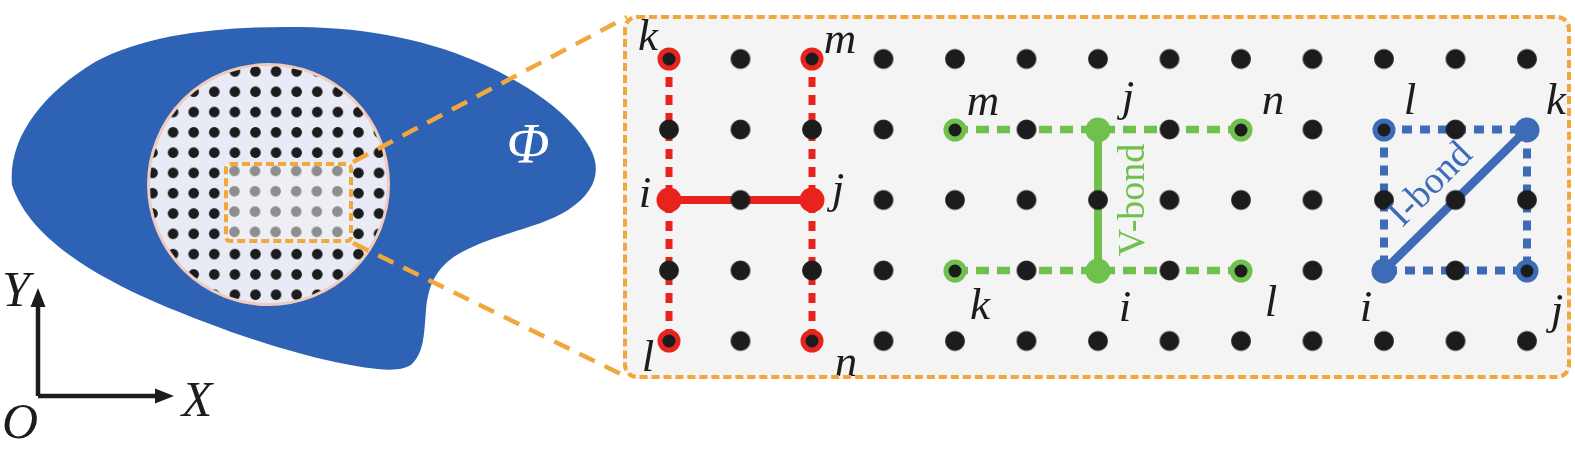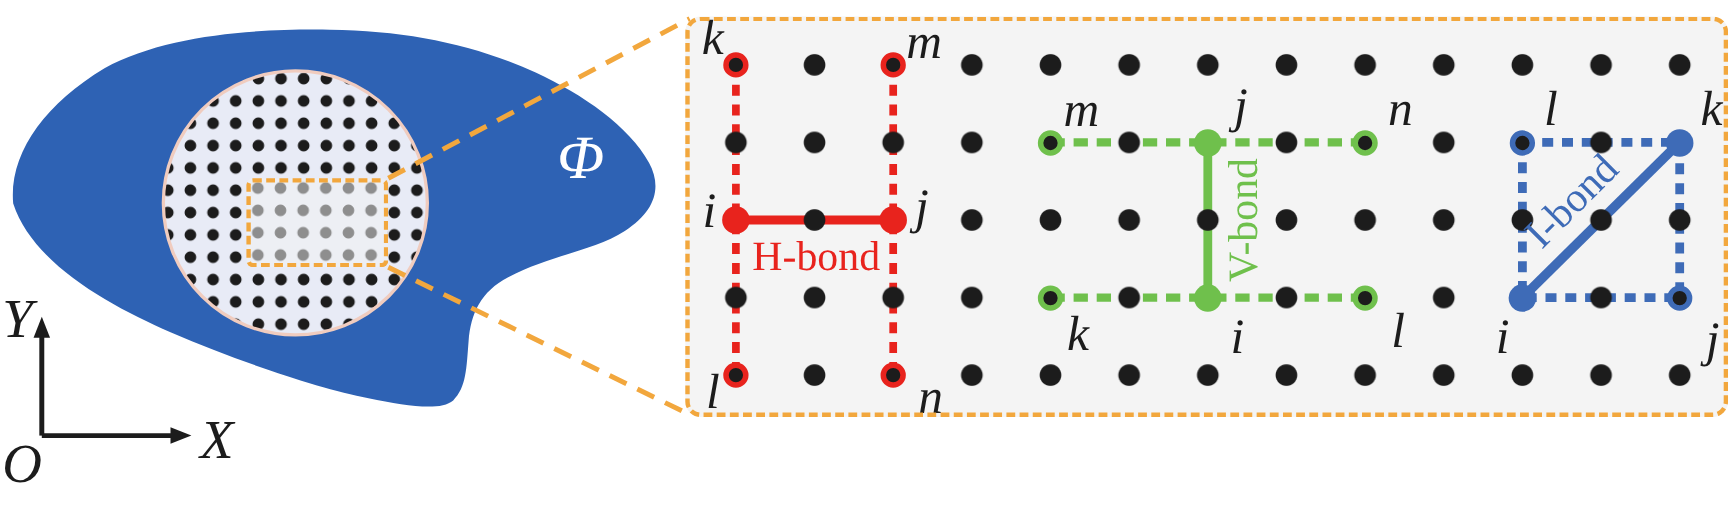--- a/index.html
+++ b/index.html
@@ -122,21 +122,20 @@
     <div class="node fill b-blue" style="left:904px;top:114.5px;"></div>
     <div class="node fill b-blue" style="left:761px;top:255.5px;"></div>
     <div class="node ring b-blue" style="left:904px;top:255.5px;"></div>
 
     <div class="nlabel" style="left:25px;top:20px;">k</div>
     <div class="nlabel" style="left:217px;top:23px;">m</div>
     <div class="nlabel" style="left:22px;top:177px;">i</div>
     <div class="nlabel" style="left:215px;top:173px;">j</div>
     <div class="nlabel" style="left:25px;top:341px;">l</div>
     <div class="nlabel" style="left:223px;top:346px;">n</div>
-    <div class="bond-tag tag-h" style="left:119px;top:218px;">H-bond</div>
 
     <div class="nlabel" style="left:360px;top:85px;">m</div>
     <div class="nlabel" style="left:505px;top:81px;">j</div>
     <div class="nlabel" style="left:650px;top:84px;">n</div>
     <div class="nlabel" style="left:357px;top:289px;">k</div>
     <div class="nlabel" style="left:502px;top:291px;">i</div>
     <div class="nlabel" style="left:648px;top:286px;">l</div>
     <div class="bond-tag tag-v" style="left:508px;top:185px;">V-bond</div>
 
     <div class="nlabel" style="left:787px;top:84px;">l</div>

